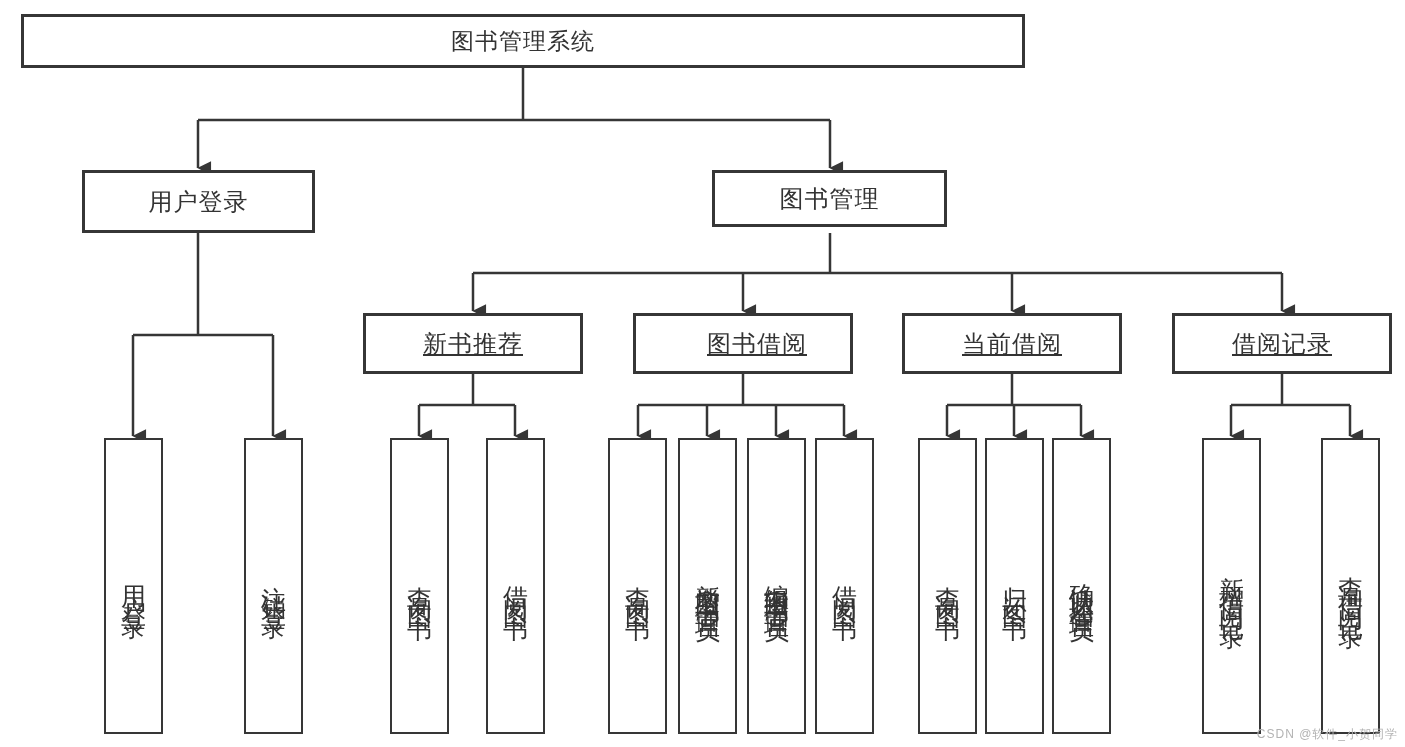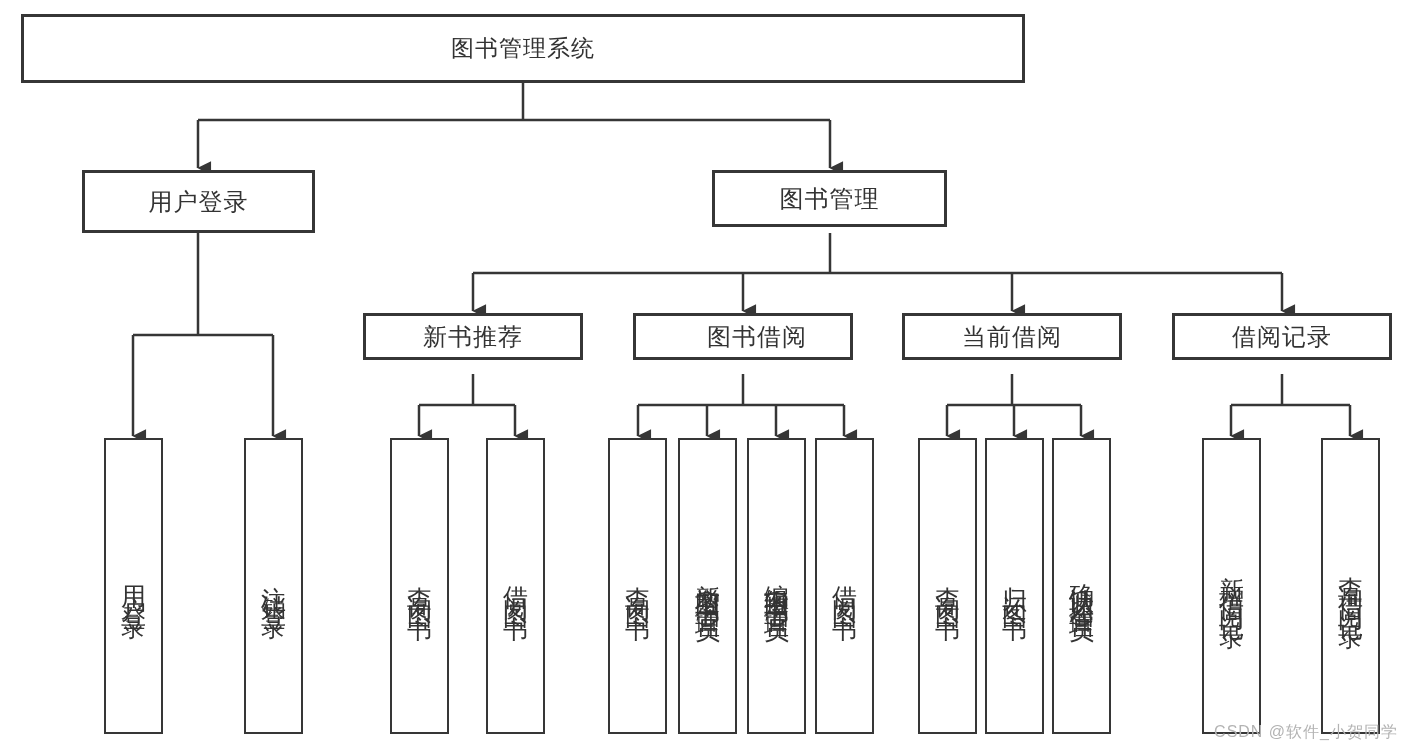--- a/index.html
+++ b/index.html
@@ -24,29 +24,29 @@
     background: #ffffff;
     border: 3px solid #363636;
     display: flex;
     align-items: center;
     justify-content: center;
     text-align: center;
   }
   .hlabel { font-size: 24px; letter-spacing: 1px; white-space: nowrap; }
 
   
-  .root-box { left: 21px; top: 14px; width: 1004px; height: 69px; }
+  .root-box { left: 21px; top: 14px; width: 1004px; height: 54px; }
   .root-box .hlabel { font-size: 23px; }
 
   
   .l2-login  { left: 82px;  top: 170px; width: 233px; height: 63px; }
   .l2-manage { left: 712px; top: 170px; width: 235px; height: 57px; }
 
   
-  .l3 { top: 313px; width: 220px; height: 47px; }
+  .l3 { top: 313px; width: 220px; height: 61px; text-decoration: underline; }
   .l3-recommend { left: 363px; }
   .l3-borrow    { left: 633px; padding-left: 28px; }
   .l3-current   { left: 902px; }
   .l3-records   { left: 1172px; }
 
   
   .leaf { top: 438px; width: 59px; height: 296px; border-width: 2.5px; }
   .leaf-label {
     writing-mode: vertical-rl;
     text-orientation: mixed;
@@ -68,21 +68,21 @@
   .lf9  { left: 918px;  }
   .lf10 { left: 985px;  }
   .lf11 { left: 1052px; }
   .lf12 { left: 1202px; }
   .lf13 { left: 1321px; }
 
   .watermark {
     position: absolute;
     right: 7px;
     bottom: 4px;
-    font-size: 16px;
+    font-size: 12px;
     letter-spacing: 1px;
     color: #b3b3b3;
     z-index: 5;
     white-space: nowrap;
   }
 </style>
 </head>
 <body>
 
 <div class="canvas">

